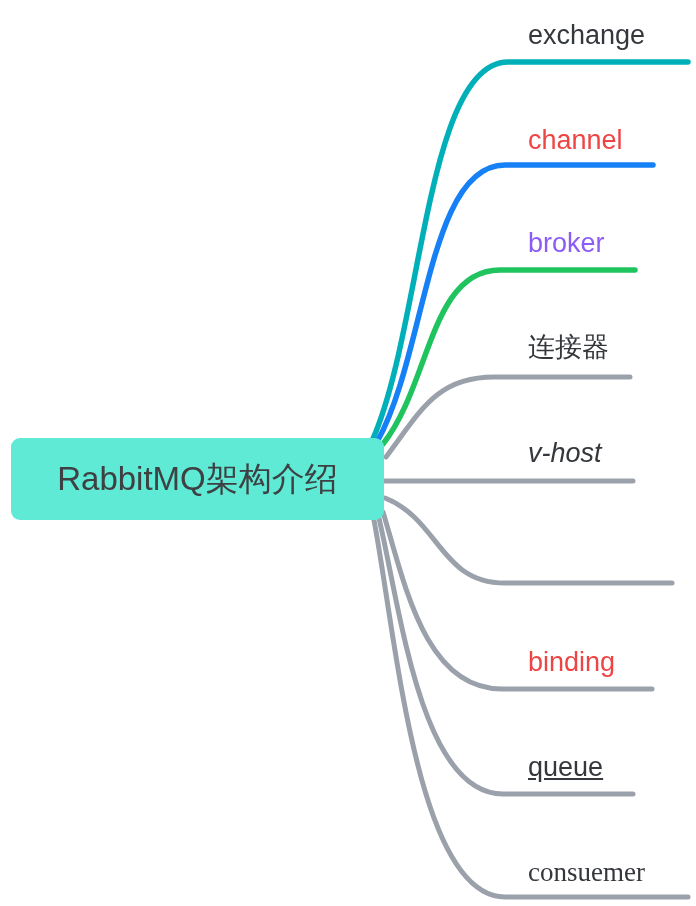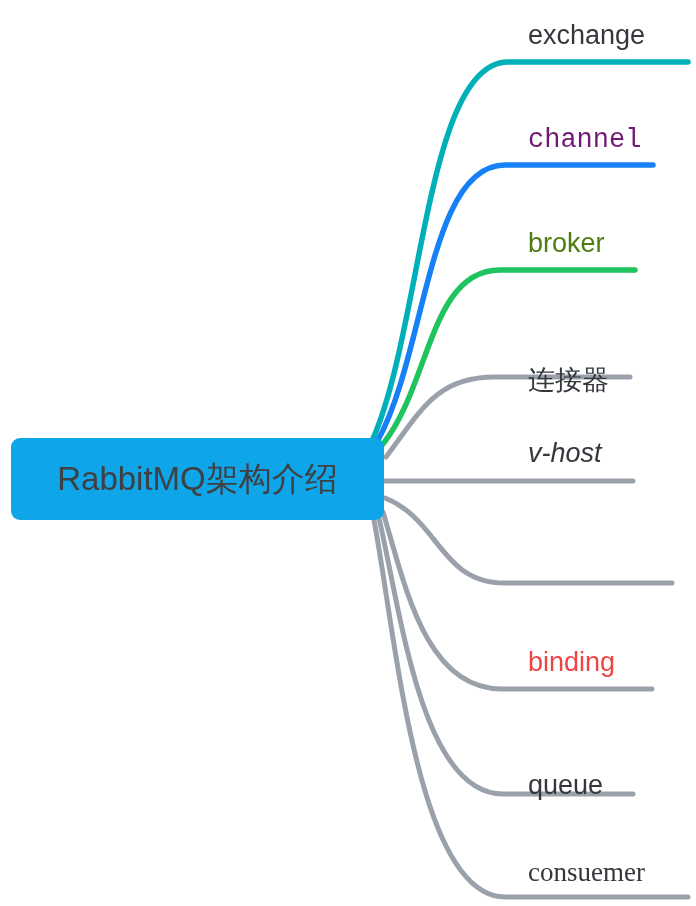--- a/index.html
+++ b/index.html
@@ -53,46 +53,46 @@
     z-index: 2;
     cursor: default;
   }
   .bl-0 { top: 19px; }
   .bl-1 { top: 124px; }
   .bl-2 { top: 227px; }
   .bl-3 { top: 331px; }
   .bl-4 { top: 437px; font-style: italic; }
   .bl-5 { top: 542px; }
   .bl-6 { top: 646px; }
-  .bl-7 { top: 769px; }
+  .bl-7 { top: 751px; text-decoration: underline; }
   .bl-8 { top: 856px; font-family: Liberation Serif, serif; }
 </style>
 </head>
 <body>
 
 <div class="canvas">
 
   <svg class="lines-layer" viewBox="0 0 696 906" xmlns="http://www.w3.org/2000/svg">
     <path class="branch-line-colored" d="M 372 441 C 422 330 426 62 508 62 L 688 62" stroke="#00b0b9"></path>
     <path class="branch-line-colored" d="M 377 442 C 426 355 428 165 505 165 L 653 165" stroke="#1680f6"></path>
     <path class="branch-line-colored" d="M 383 444 C 430 385 430 270 500 270 L 635 270" stroke="#1fc45f"></path>
     <path class="branch-line-gray" d="M 386 457 C 420 412 436 377 494 377 L 630 377" stroke="#9ba1aa"></path>
     <path class="branch-line-gray" d="M 384 481 L 633 481" stroke="#9ba1aa"></path>
     <path class="branch-line-gray" d="M 385 498 C 440 520 440 583 505 583 L 672 583" stroke="#9ba1aa"></path>
     <path class="branch-line-gray" d="M 383 512 C 405 585 425 689 502 689 L 652 689" stroke="#9ba1aa"></path>
     <path class="branch-line-gray" d="M 378 514 C 400 605 420 794 503 794 L 633 794" stroke="#9ba1aa"></path>
     <path class="branch-line-gray" d="M 373 515 C 395 625 415 897 505 897 L 688 897" stroke="#9ba1aa"></path>
   </svg>
 
-  <div class="central-node" style="background-color: #0ea5e9; color: rgb(62, 64, 67);">
+  <div class="central-node" style="background-color: #5eead4; color: rgb(62, 64, 67);">
     <span>RabbitMQ架构介绍</span>
   </div>
 
   <div class="branch-label bl-0" style="color: rgb(52, 55, 60);">exchange</div>
-  <div class="branch-label bl-1" style="color: #701a75; font-family: Liberation Mono, monospace;">channel</div>
-  <div class="branch-label bl-2" style="color: #4d7c0f;">broker</div>
-  <div class="branch-label bl-3" style="color: rgb(52, 55, 60); margin-top: 33px;">连接器</div>
+  <div class="branch-label bl-1" style="color: #ef4444;">channel</div>
+  <div class="branch-label bl-2" style="color: #8b5cf6;">broker</div>
+  <div class="branch-label bl-3" style="color: rgb(52, 55, 60);">连接器</div>
   <div class="branch-label bl-4" style="color: rgb(52, 55, 60);">v-host</div>
   <div class="branch-label bl-6" style="color: #ef4444;">binding</div>
   <div class="branch-label bl-7" style="color: rgb(52, 55, 60);">queue</div>
   <div class="branch-label bl-8" style="color: rgb(52, 55, 60);">consuemer</div>
 
 </div>
 
 </body></html>

